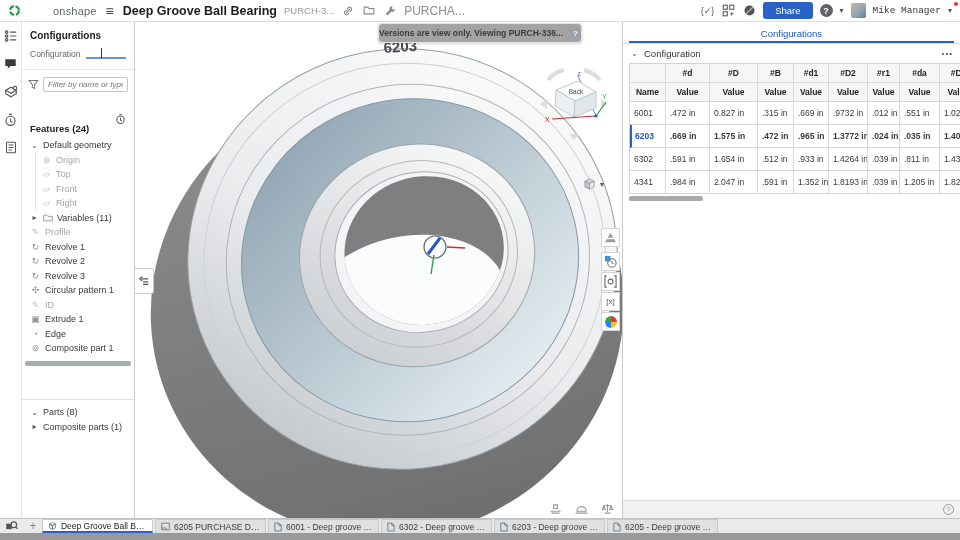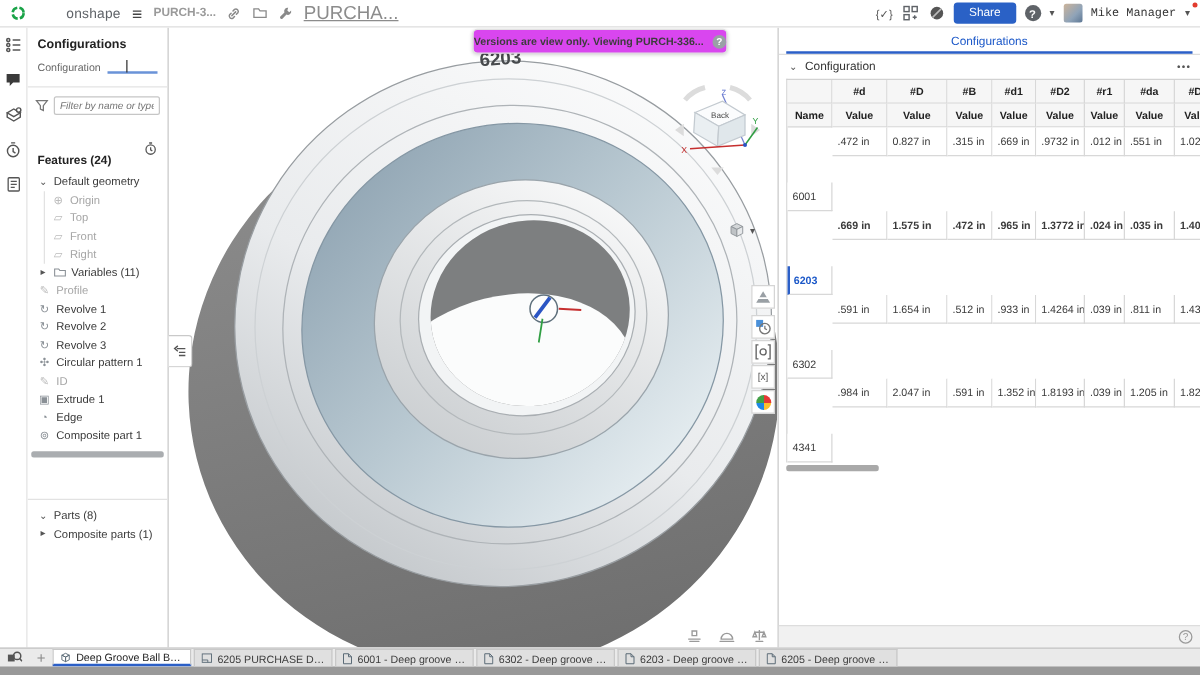--- a/index.html
+++ b/index.html
@@ -7,23 +7,23 @@
   body { font-family:"Liberation Sans", sans-serif; background:#fff; color:#333; }
   .page { position:relative; width:960px; height:540px; overflow:hidden; background:#fff; }
 
   
   .topbar { position:absolute; top:0; left:0; right:0; height:22px; background:#fff;
             border-bottom:1px solid #ddd; display:flex; align-items:center; padding:0 8px; gap:7px; z-index:30; }
   .logo { display:flex; align-items:center; gap:4px; }
   .logo-word { font-size:11px; color:#5f6368; letter-spacing:.2px;margin-left:28px; }
   .hamburger { font-size:14px; color:#444; line-height:1; cursor:pointer; padding:0 2px; }
   .doc-title { font-size:12.5px; font-weight:bold; color:#1d1d1d; white-space:nowrap; }
-  .doc-badge { font-size:9.5px; color:#9a9a9a; white-space:nowrap;font-weight:bold; }
+  .doc-badge { font-size:9.5px; color:#9a9a9a; white-space:nowrap; }
   .tb-ico { width:14px; height:14px; display:inline-flex; align-items:center; justify-content:center; }
-  .workspace { font-size:15px; color:#8c8c8c; white-space:nowrap;text-decoration:underline; }
+  .workspace { font-size:12px; color:#8c8c8c; white-space:nowrap; }
   .tb-spacer { flex:1; }
   .braces-ico { font-size:9px; color:#555; }
   .share-btn { background:#2a61c6; color:#fff; font-size:9.5px; padding:3px 12px; border:none;
                border-radius:3px; cursor:pointer; }
   .help-circle { width:13px; height:13px; border-radius:50%; background:#5f6368; color:#fff;
                  font-size:9px; font-weight:bold; display:flex; align-items:center; justify-content:center; }
   .caret { font-size:8px; color:#555; }
   .avatar { width:15px; height:15px; border-radius:2px; background:linear-gradient(135deg,#cdb49a 0%,#8fa3b8 60%,#5d7794 100%); }
   .user-name { font-size:9.5px; color:#333; white-space:nowrap;font-family:Liberation Mono, monospace; }
   .red-dot { position:absolute; right:2px; top:2px; width:4px; height:4px; border-radius:50%; background:#e23b2e; }
@@ -60,21 +60,21 @@
   .lp-hscroll { height:5px; background:#aaadb0; border-radius:2px; margin:5px 3px 0; cursor:pointer; }
   .parts-block { position:absolute; top:377px; left:0; right:0; border-top:1px solid #e2e2e2; padding-top:5px; }
 
   
   .panel-handle { position:absolute; top:246px; left:0px; width:19px; height:26px; background:#fff;
                   border:1px solid #c9c9c9; border-left:none; border-radius:0 3px 3px 0;
                   display:flex; align-items:center; justify-content:center; cursor:pointer; z-index:5; }
 
   
   .viewport { position:absolute; top:22px; bottom:22px; left:135px; width:487px; background:#fff; overflow:hidden; }
-  .notif { position:absolute; top:1px; left:243px; width:204px; height:20px; background:#d946ef;
+  .notif { position:absolute; top:1px; left:243px; width:204px; height:20px; background:#a3a3a3;
            border:1px solid #e2e2e2; border-radius:4px; box-shadow:0 1px 3px rgba(0,0,0,.18);
            display:flex; align-items:center; justify-content:center; gap:7px; z-index:10; }
   .notif-text { font-size:8.5px; font-weight:bold; color:#3c3c3c; white-space:nowrap; }
   .notif-q { width:11px; height:11px; border-radius:50%; background:#9aa0a6; color:#fff; font-size:8px;
              font-weight:bold; display:flex; align-items:center; justify-content:center; cursor:pointer; }
   .viewcube { position:absolute; top:44px; left:403px; z-index:6; cursor:pointer; }
   .cube-mini { position:absolute; top:155px; left:447px; display:flex; align-items:center; gap:3px; z-index:6; cursor:pointer; }
   .vp-toolbar { position:absolute; top:206px; right:1px; width:20px; display:flex; flex-direction:column; gap:1px; z-index:6; }
   .vp-tool { width:19px; height:19px; background:#fff; border:1px solid #d5d5d5; display:flex;
              align-items:center; justify-content:center; cursor:pointer; }
@@ -92,21 +92,21 @@
   .rp-tab.active { color:#1a57c8; border-bottom:2px solid #2b5fc7; margin:0 6px; }
   .rp-section { display:flex; align-items:center; height:19px; padding:0 7px; gap:5px; }
   .rp-section-title { font-size:9.5px; color:#333; flex:1; }
   .rp-ellipsis { font-size:8px; color:#555; letter-spacing:1px; cursor:pointer; }
   .cfg-table { margin-left:6px; width:348px; font-size:8.5px; border-top:1px solid #d2d2d2; border-left:1px solid #d2d2d2; }
   .t-row { display:grid; grid-template-columns:36px 44px 48px 36px 35px 39px 32px 40px 38px; }
   .t-cell { border-right:1px solid #d8d8d8; border-bottom:1px solid #d8d8d8; padding:0 4px;
             display:flex; align-items:center; overflow:hidden; white-space:nowrap; background:#fff; }
   .t-row.hdr .t-cell { background:#f6f6f6; font-weight:bold; justify-content:center; height:19px; color:#222; }
   .t-row.data .t-cell { height:23px; color:#3a3a3a; }
-  .t-row.data .t-name { color:#3a3a3a;margin-top:44px; }
+  .t-row.data .t-name { color:#3a3a3a; }
   .t-row.active-row .t-cell { font-weight:bold; }
   .t-row.active-row .t-name { color:#1a57c8; border-left:2px solid #2b5fc7; padding-left:3px; }
   .rp-hscroll { height:5px; width:74px; background:#a9a9a9; border-radius:2px; margin:2px 0 0 6px; cursor:pointer; }
   .rp-bottombar { position:absolute; bottom:0; left:0; right:0; height:18px; background:#f1f1f1;
                   border-top:1px solid #ddd; display:flex; align-items:center; justify-content:flex-end; padding:0 6px; }
   .rp-q { width:11px; height:11px; border-radius:50%; border:1px solid #9a9a9a; color:#9a9a9a; font-size:8px;
           display:flex; align-items:center; justify-content:center; cursor:pointer; }
 
   
   .tabbar { position:absolute; bottom:7px; left:0; right:0; height:15px; background:#eaeaea;
@@ -129,20 +129,21 @@
 <div class="page">
 
   <div class="topbar">
     <div class="logo">
       <svg width="13" height="13" viewBox="0 0 16 16">
         <circle cx="8" cy="8" r="5.4" fill="none" stroke="#1aa348" stroke-width="2.6" stroke-dasharray="6.5 2.2"></circle>
       </svg>
       <span class="logo-word">onshape</span>
     </div>
     <span class="hamburger">≡</span>
+    <span class="doc-title">Deep Groove Ball Bearing</span>
     <span class="doc-badge">PURCH-3...</span>
     <span class="tb-ico">
       <svg width="12" height="12" viewBox="0 0 16 16" fill="none" stroke="#8a8a8a" stroke-width="1.6" stroke-linecap="round">
         <path d="M6 10l4-4"></path>
           <path d="M5.2 7.4L3.6 9a2.6 2.6 0 003.6 3.6l1.6-1.6"></path>
           <path d="M10.8 8.6L12.4 7a2.6 2.6 0 00-3.6-3.6L7.2 5"></path>
       </svg>
     </span>
     <span class="tb-ico">
       <svg width="12" height="11" viewBox="0 0 16 14" fill="none" stroke="#8a8a8a" stroke-width="1.4">

